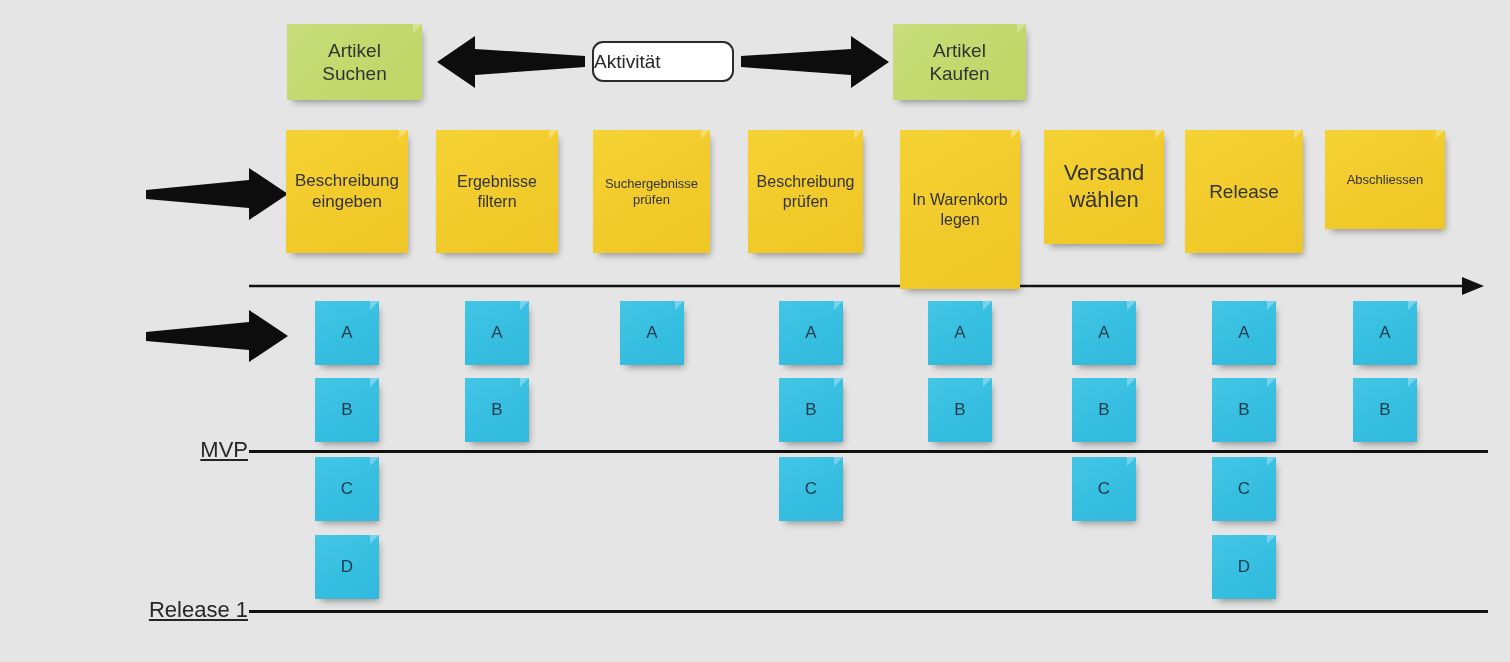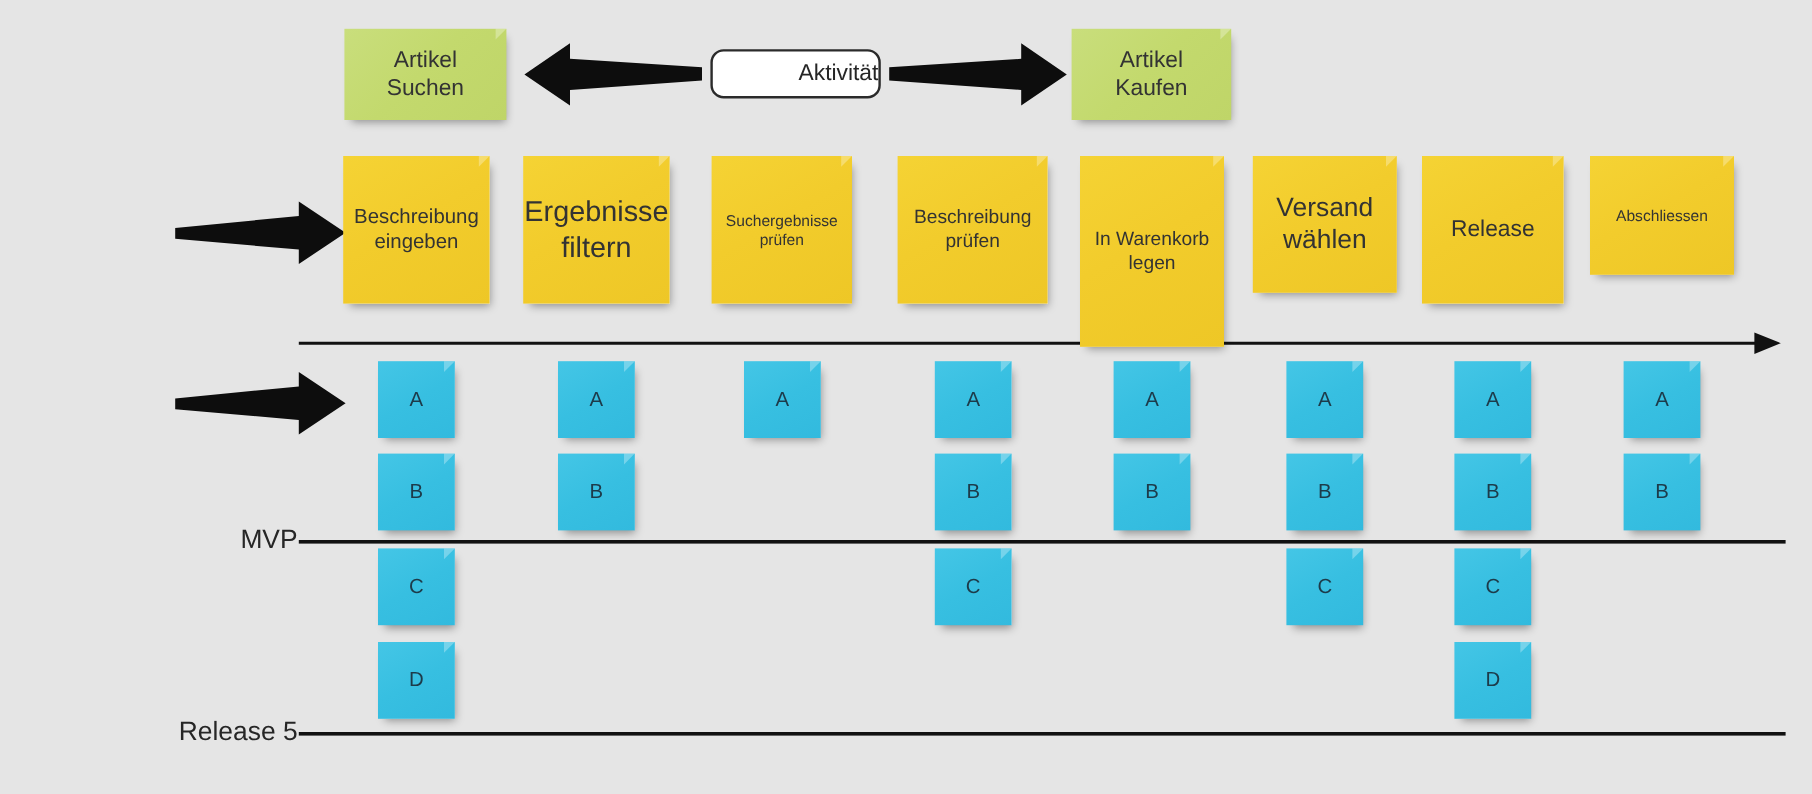--- a/index.html
+++ b/index.html
@@ -59,32 +59,33 @@
 
   
   .pill {
     position: absolute;
     box-sizing: border-box;
     border: 2px solid #2b2b2b;
     border-radius: 11px;
     background: #ffffff;
     display: flex;
     align-items: center;
-    justify-content: flex-end;
+    justify-content: flex-start;
     font-size: 19px;
     color: #262626;
   }
 
   
   .plain-label {
     position: absolute;
     font-size: 22px;
     color: #262626;
     white-space: nowrap;
     text-align: right;
+    text-decoration: underline;
   }
 
   
   .rule {
     position: absolute;
     height: 3px;
     background: #111111;
   }
 
   svg.overlay {
@@ -137,56 +138,56 @@
   </div>
 
 
 
   <div class="plain-label" style="left:100px; top:437px; width:148px;">
     <span>MVP</span>
   </div>
   <div class="rule" style="left:249px; top:450px; width:1239px;"></div>
 
   <div class="plain-label" style="left:60px; top:597px; width:188px;">
-    <span>Release 5</span>
+    <span>Release 1</span>
   </div>
   <div class="rule" style="left:249px; top:610px; width:1239px;"></div>
 
   <div id="grid-host">
       <div class="note note-yellow" style="left: 286px; top: 130px; width: 122px; height: 123px;">
         <span class="txt" style="font-size: 17px;">Beschreibung eingeben</span>
       </div>
       <div class="note note-blue" style="left: 315px; top: 301px; width: 64px; height: 64px;">
         <span class="txt">A</span>
       </div>
       <div class="note note-blue" style="left: 315px; top: 378px; width: 64px; height: 64px;">
         <span class="txt">B</span>
       </div>
       <div class="note note-blue" style="left: 315px; top: 457px; width: 64px; height: 64px;">
         <span class="txt">C</span>
       </div>
       <div class="note note-blue" style="left: 315px; top: 535px; width: 64px; height: 64px;">
         <span class="txt">D</span>
       </div>
       <div class="note note-yellow" style="left: 436px; top: 130px; width: 122px; height: 123px;">
-        <span class="txt" style="font-size: 24px;">Ergebnisse filtern</span>
+        <span class="txt" style="font-size: 16px;">Ergebnisse filtern</span>
       </div>
       <div class="note note-blue" style="left: 465px; top: 301px; width: 64px; height: 64px;">
         <span class="txt">A</span>
       </div>
       <div class="note note-blue" style="left: 465px; top: 378px; width: 64px; height: 64px;">
         <span class="txt">B</span>
       </div>
       <div class="note note-yellow" style="left: 593px; top: 130px; width: 117px; height: 123px;">
         <span class="txt" style="font-size: 13px;">Suchergebnisse prüfen</span>
       </div>
       <div class="note note-blue" style="left: 620px; top: 301px; width: 64px; height: 64px;">
         <span class="txt">A</span>
       </div>
-      <div class="note note-yellow" style="left: 748px; top: 130px; width: 125px; height: 123px;">
+      <div class="note note-yellow" style="left: 748px; top: 130px; width: 115px; height: 123px;">
         <span class="txt" style="font-size: 16px;">Beschreibung prüfen</span>
       </div>
       <div class="note note-blue" style="left: 779px; top: 301px; width: 64px; height: 64px;">
         <span class="txt">A</span>
       </div>
       <div class="note note-blue" style="left: 779px; top: 378px; width: 64px; height: 64px;">
         <span class="txt">B</span>
       </div>
       <div class="note note-blue" style="left: 779px; top: 457px; width: 64px; height: 64px;">
         <span class="txt">C</span>

